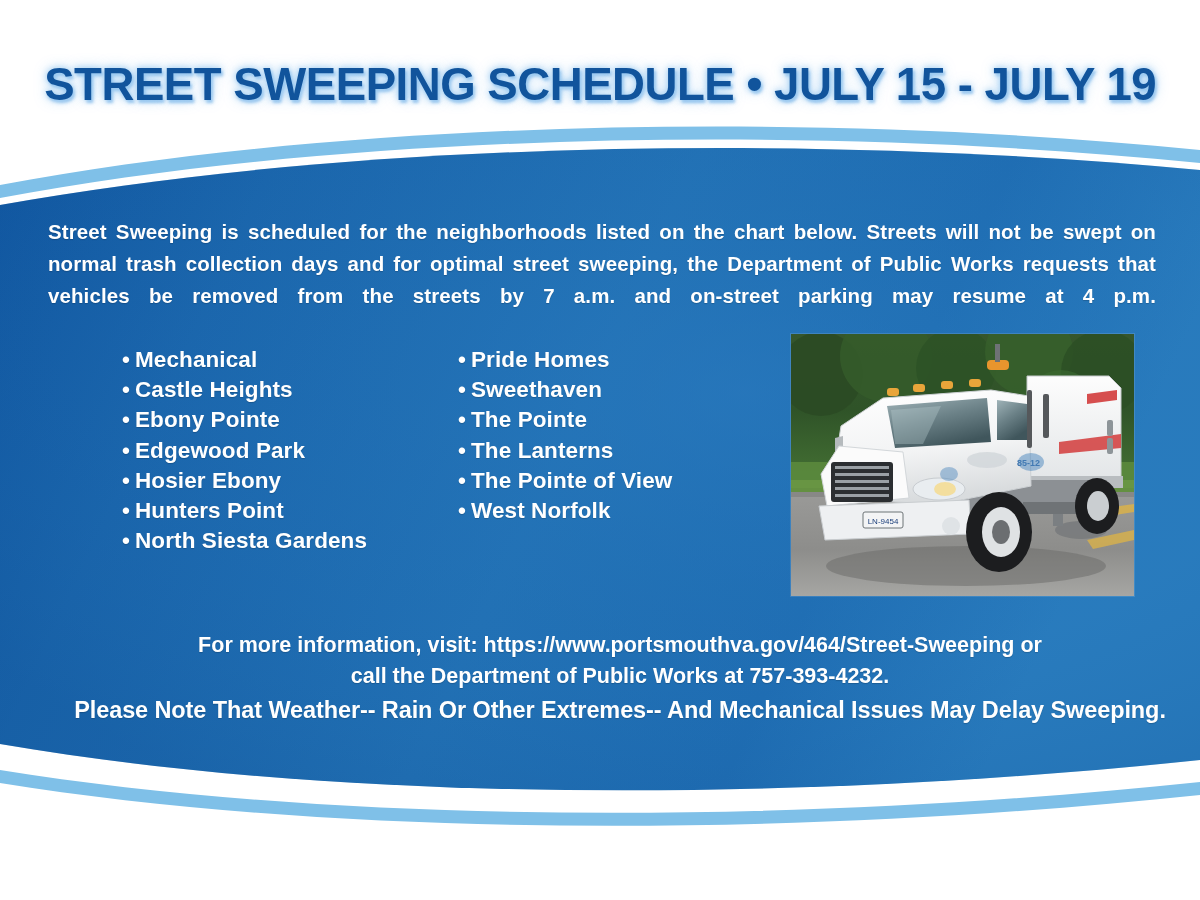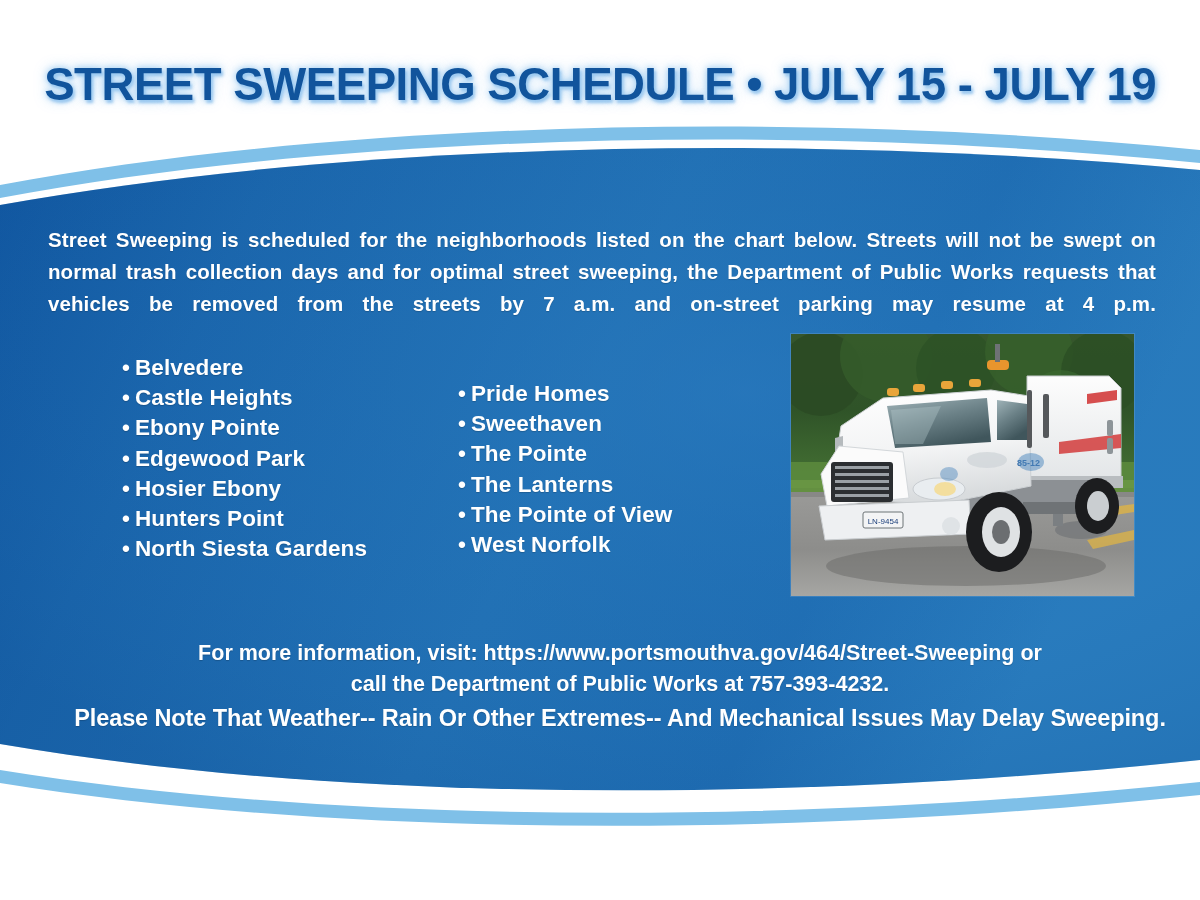--- a/index.html
+++ b/index.html
@@ -58,21 +58,21 @@
     top: 0;
     left: 0;
     width: 1200px;
     height: 900px;
     z-index: 1;
   }
 
   
   #panel-content {
     position: absolute;
-    top: 8px;
+    top: 0;
     left: 0;
     width: 1200px;
     height: 740px;
     z-index: 4;
   }
 
   #intro-paragraph {
     position: absolute;
     left: 48px;
     top: 216px;
@@ -91,21 +91,21 @@
     position: absolute;
     top: 345px;
     left: 0;
     width: 760px;
   }
   .list-col {
     position: absolute;
     top: 0;
   }
   #list-col-left { left: 122px; }
-  #list-col-right { left: 458px; margin-top: 26px; }
+  #list-col-right { left: 458px; }
 
   .list-item {
     color: #ffffff;
     font-size: 22.5px;
     font-weight: bold;
     line-height: 30.2px;
     white-space: nowrap;
     letter-spacing: 0.1px;
     text-shadow: 0 1px 1px rgba(0,0,0,0.18);
   }
@@ -194,21 +194,21 @@
   </div>
 
   <div id="panel-content">
 
     <div id="intro-paragraph">Street Sweeping is scheduled for the neighborhoods listed on the chart below.  Streets will not be swept on normal trash collection days and for optimal street sweeping, the Department of Public Works requests that vehicles be removed from the streets by 7 a.m. and on-street parking may resume at 4 p.m.</div>
 
     <div id="lists">
 
       <div class="list-col" id="list-col-left">
         <div class="list-item">
-          <span class="bullet">•</span><span>Belvedere</span>
+          <span class="bullet">•</span><span>Mechanical</span>
         </div>
         <div class="list-item">
           <span class="bullet">•</span><span>Castle Heights</span>
         </div>
         <div class="list-item">
           <span class="bullet">•</span><span>Ebony Pointe</span>
         </div>
         <div class="list-item">
           <span class="bullet">•</span><span>Edgewood Park</span>
         </div>

